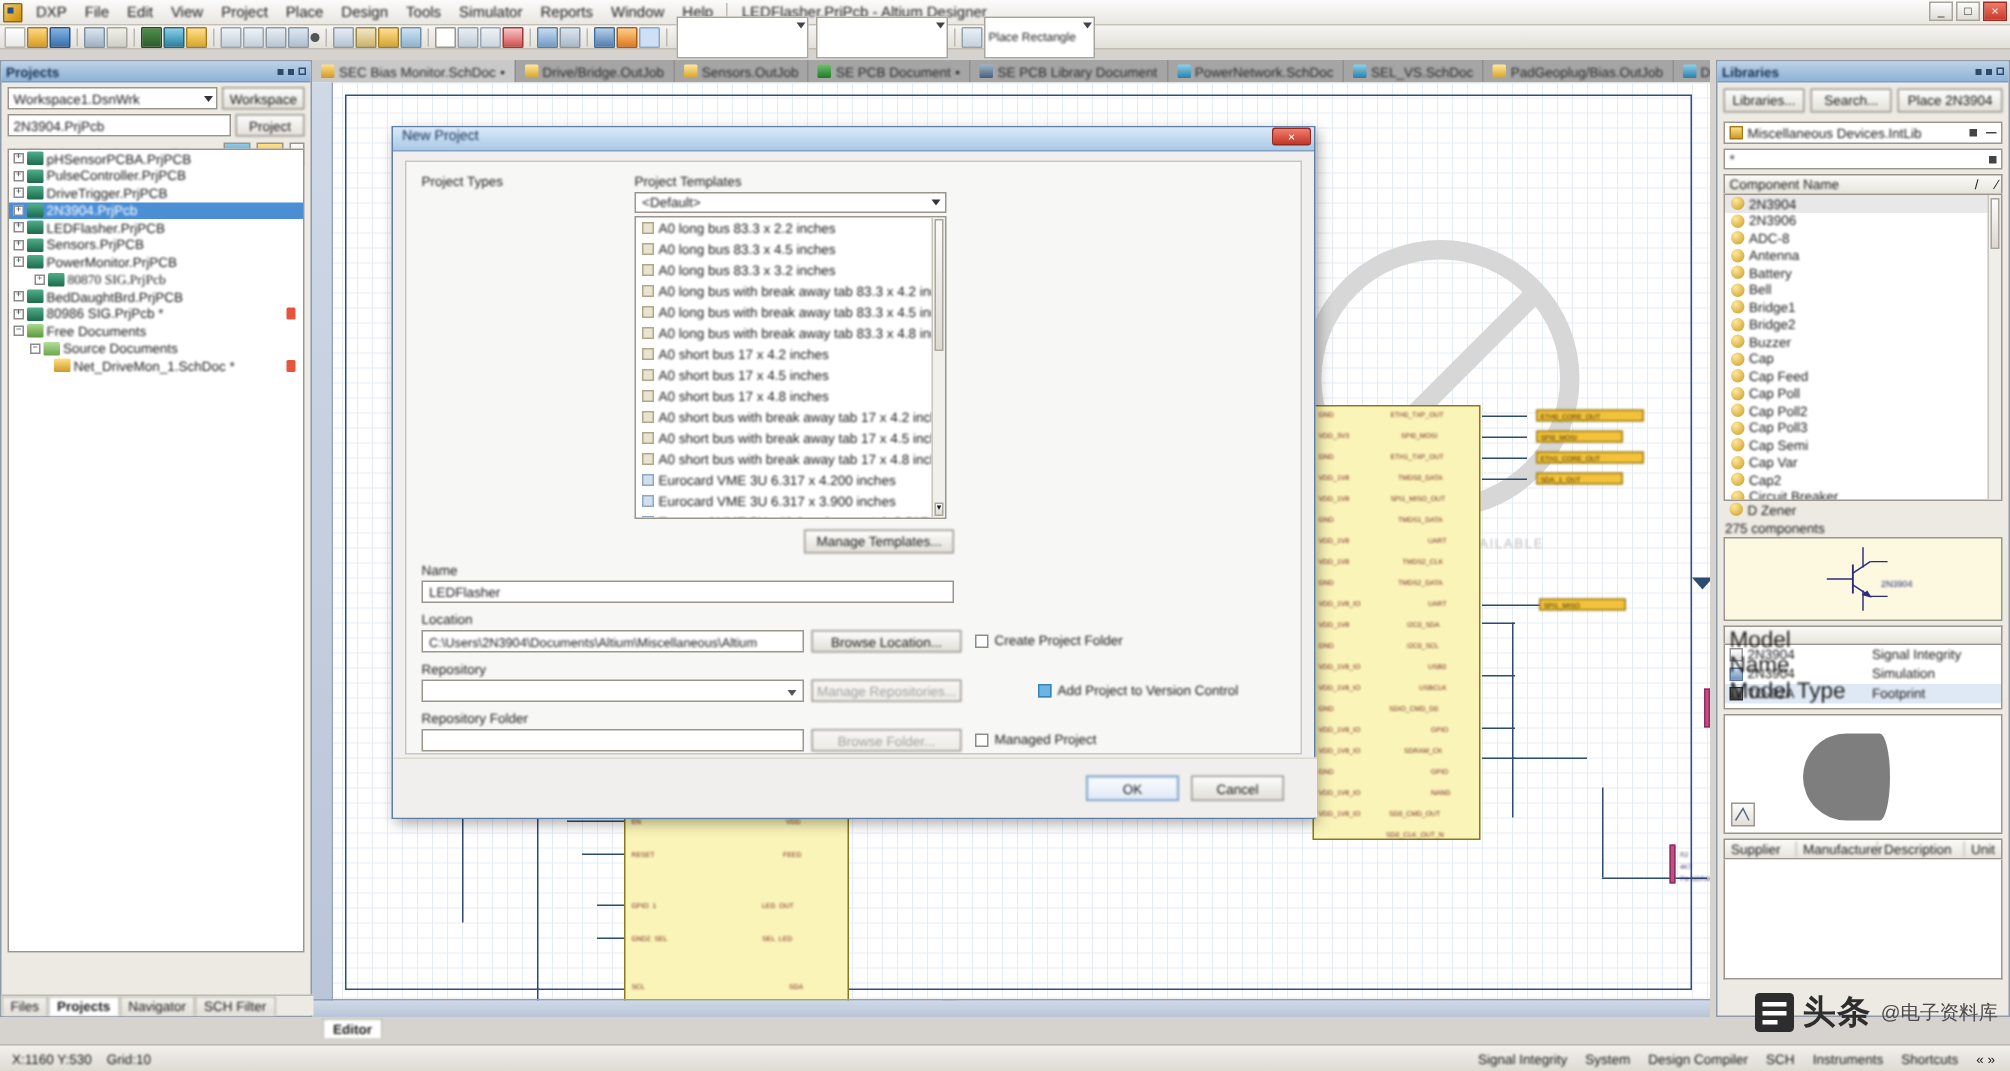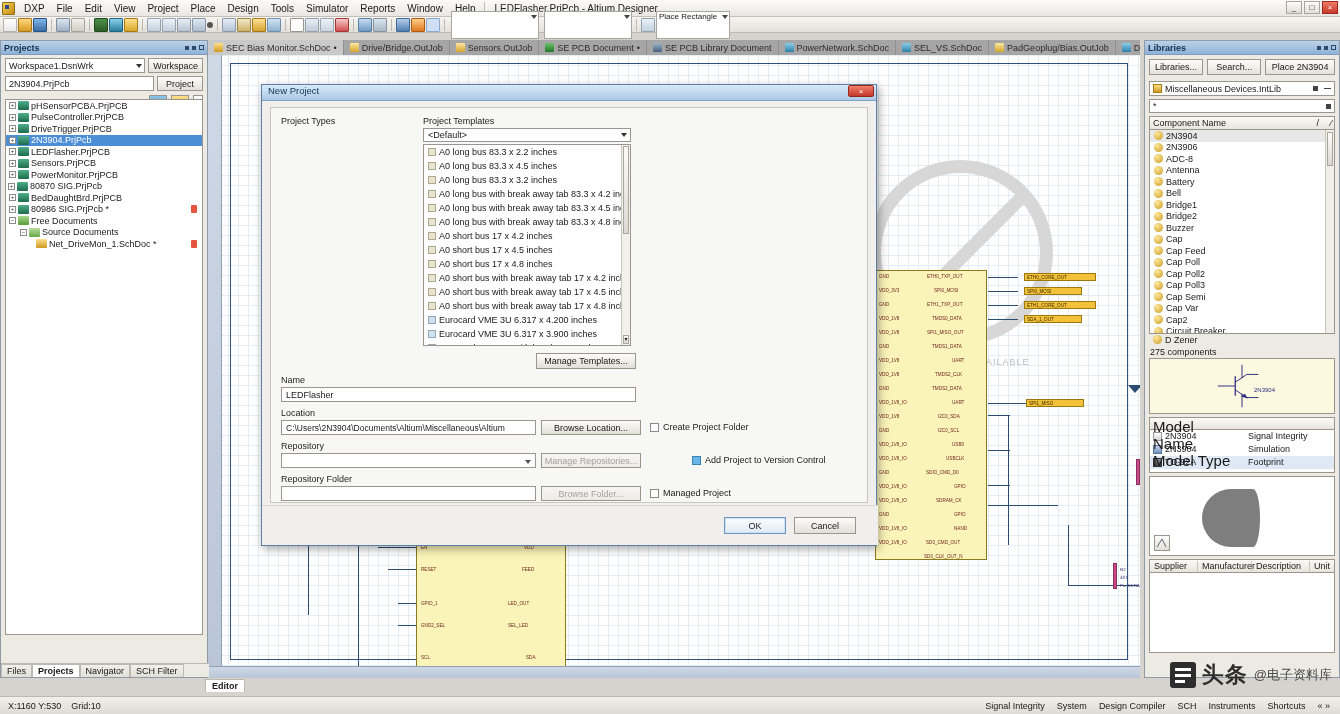--- a/index.html
+++ b/index.html
@@ -43,21 +43,21 @@
   #toolbar {
     position:absolute; left:0; top:17px; width:1340px; height:16px;
     background:linear-gradient(#f6f5f2,#e3e0da);
     border-bottom:1px solid #bfbbb3;
     display:flex; align-items:center; padding-left:3px; gap:1px;
   }
   .ticon{width:14px;height:14px;border-radius:1px;position:relative;display:inline-block;}
   .ticon.sel{border:1px solid #8aa9cf;background:#cfe0f5;}
   .tsep{width:1px;height:12px;background:#bdb9b1;margin:0 3px;}
   .combo-sm{height:28px;border:1px solid #a9a59d;background:#fff;font-size:9px;
-    display:flex;align-items:flex-start;padding:0 2px;position:relative;}
+    display:flex;align-items:center;padding:0 2px;position:relative;}
   .combo-sm .arr{position:absolute;right:1px;top:3px;border-left:3px solid transparent;
     border-right:3px solid transparent;border-top:4px solid #444;}
 
   
   #tabstrip {
     position:absolute; left:208px; top:40px; width:932px; height:15px;
     background:#a5a5a5;
     display:flex; align-items:center; gap:0px; overflow:hidden;
   }
   .doctab {
@@ -263,21 +263,21 @@
 
   
   #statusbar{
     position:absolute;left:0;top:696px;width:1340px;height:18px;
     background:linear-gradient(#f2f0ec,#dedbd4);border-top:1px solid #bdb9b1;
     display:flex;align-items:center;font-size:9px;
   }
   .sb-left{display:flex;gap:10px;padding-left:8px;}
   .sb-right{margin-left:auto;display:flex;gap:12px;padding-right:10px;}
   #editor-tab{
-    position:absolute;left:205px;top:679px;font-size:9px;font-weight:bold;
+    position:absolute;left:215px;top:679px;font-size:9px;font-weight:bold;
     border:1px solid #bdb9b1;border-bottom:none;background:#fff;padding:1px 6px;
   }
 
   
   #wm-logo{
     position:absolute;right:8px;bottom:24px;display:flex;align-items:center;gap:6px;
     color:#3a3a3a;
   }
   #wm-logo .tt{font-size:22px;font-weight:bold;letter-spacing:1px;color:#2d2d2d;}
   #wm-logo .at{font-size:13px;color:#4a4a4a;}
@@ -589,21 +589,21 @@
     <div class="tnode" style="padding-left:3px;">
       <span class="tplus">+</span>
       <span class="tico" style="background:linear-gradient(#4fae8a,#1d6b4c);"></span>
       <span class="blur">Sensors.PrjPCB</span>
     </div>
     <div class="tnode" style="padding-left:3px;">
       <span class="tplus">+</span>
       <span class="tico" style="background:linear-gradient(#4fae8a,#1d6b4c);"></span>
       <span class="blur">PowerMonitor.PrjPCB</span>
     </div>
-    <div class="tnode" style="padding-left:2px;">
+    <div class="tnode" style="padding-left:17px;font-family:Liberation Serif, serif;">
       <span class="tplus">+</span>
       <span class="tico" style="background:linear-gradient(#4fae8a,#1d6b4c);"></span>
       <span class="blur">80870 SIG.PrjPcb</span>
     </div>
     <div class="tnode" style="padding-left:3px;">
       <span class="tplus">+</span>
       <span class="tico" style="background:linear-gradient(#4fae8a,#1d6b4c);"></span>
       <span class="blur">BedDaughtBrd.PrjPCB</span>
     </div>
     <div class="tnode" style="padding-left:3px;">

